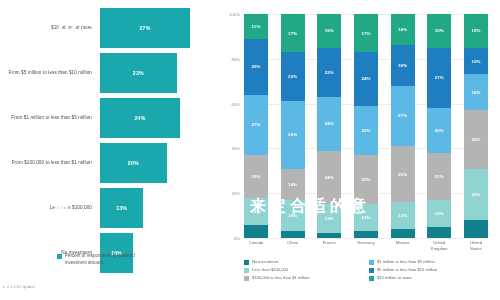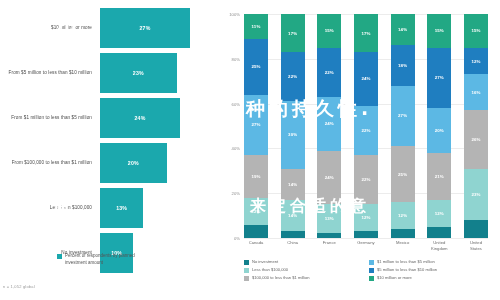--- a/index.html
+++ b/index.html
@@ -372,16 +372,15 @@
         </div>
         <div class="rc-legend-item">
           <div class="rc-legend-sw" style="background: rgb(34, 168, 132);"></div>
           <div class="rc-legend-tx">$10 million or more</div>
         </div>
       </div>
   </div>
 
   <div class="cn-overlay cn-l1">角</div>
   <div class="cn-overlay cn-l3">通</div>
-  <div class="cn-overlay cn-r2">种的持久性.</div>
   <div class="cn-overlay cn-r3">来定合适的意</div>
 
 </div>
 
 </body></html>

